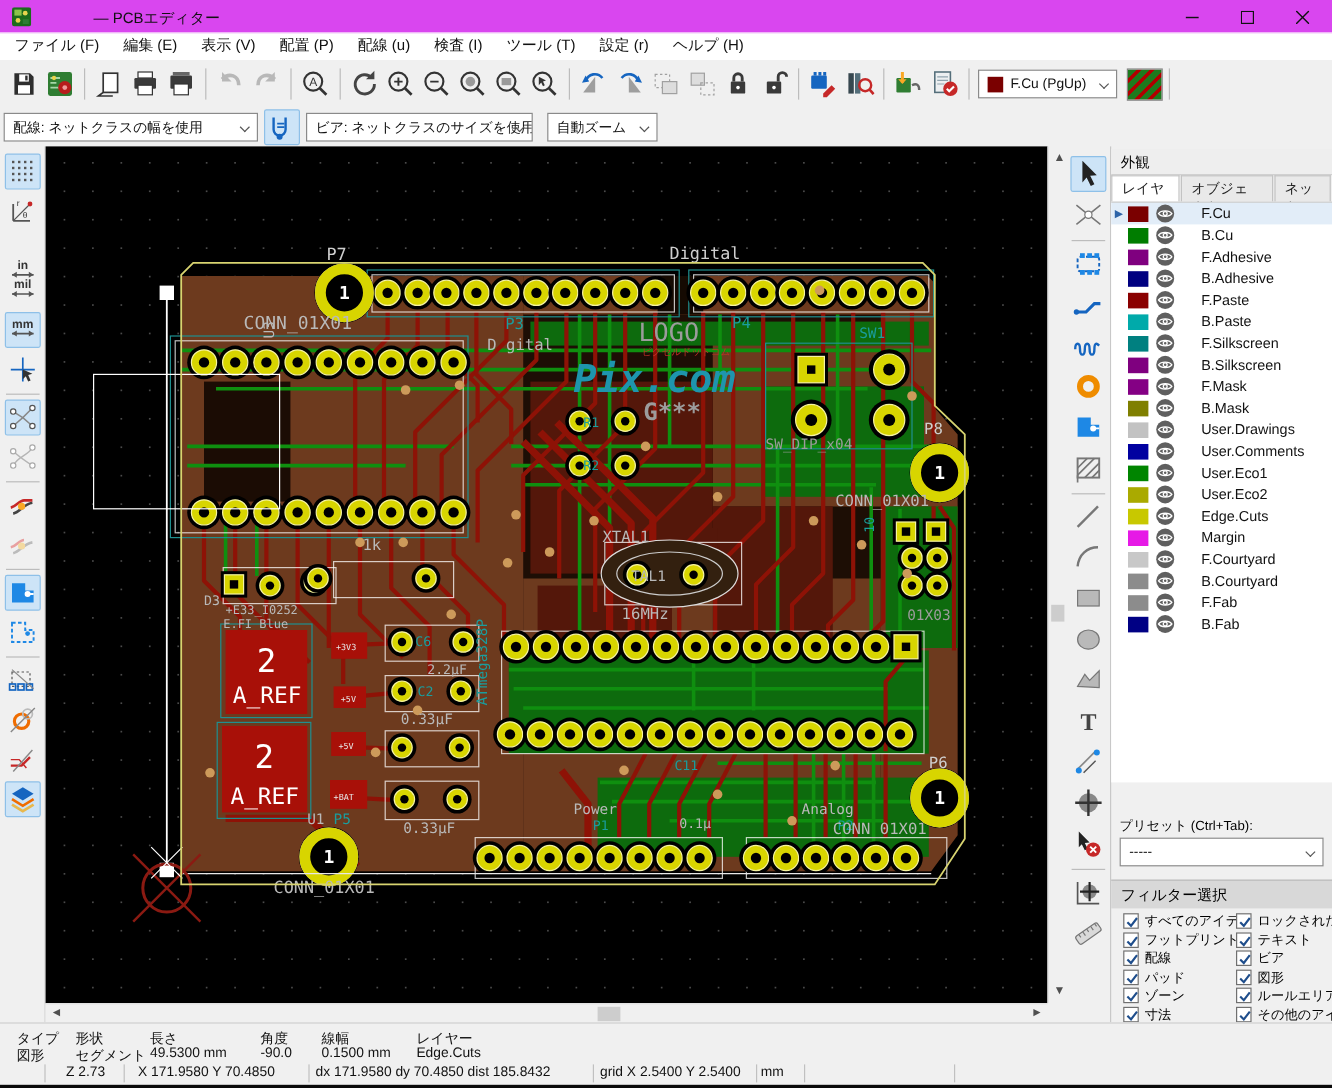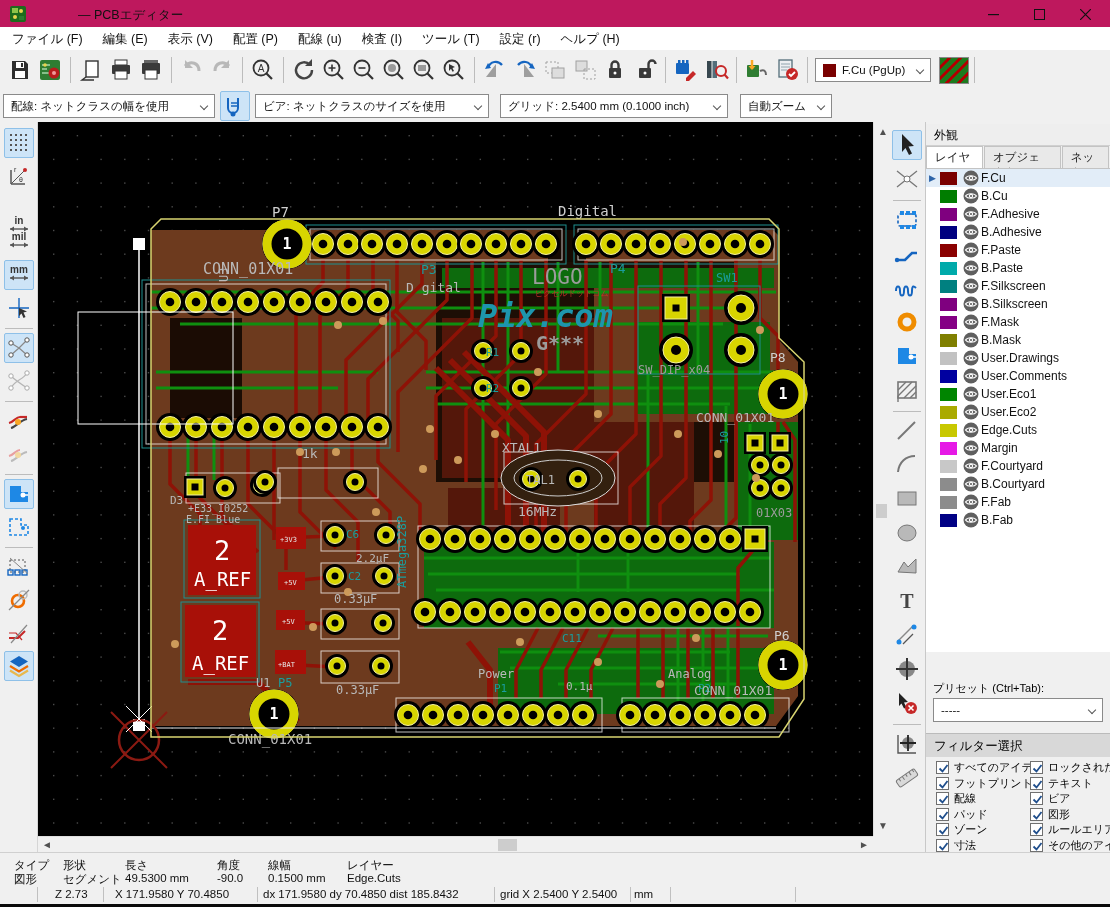--- a/index.html
+++ b/index.html
@@ -1,20 +1,20 @@
 <!DOCTYPE html>
 <html><head><meta charset="utf-8"><style>
 *{margin:0;padding:0;box-sizing:border-box}
 html,body{width:1110px;height:907px;overflow:hidden;font-family:"Liberation Sans",sans-serif}
 #app{position:relative;width:1110px;height:907px;background:#f0f0f0;font-size:12px;color:#000}
 .abs{position:absolute}
-.titlebar{left:0;top:0;width:1110px;height:28px;background:#be185d;border-bottom:1px solid #fff}
+.titlebar{left:0;top:0;width:1110px;height:28px;background:#d946ef;border-bottom:1px solid #fff}
 .title-text{left:78px;top:7px;font-size:12.5px;color:#111}
 .winbtn{top:0;width:34px;height:28px;display:flex;align-items:center;justify-content:center}
-.menubar{left:0;top:28px;width:1110px;height:22px;background:#fff;display:flex;align-items:center;padding-left:2px}
+.menubar{left:0;top:28px;width:1110px;height:22px;background:#fff;display:flex;align-items:flex-end;padding-left:2px}
 .menu-item{padding:3px 10px;font-size:12.5px;color:#111}
 .toolbar{left:0;top:50px;width:1110px;height:40px;background:#f0f0f0;display:flex;align-items:center;padding-left:5px}
 .tbtn{width:30px;height:30px;display:flex;align-items:center;justify-content:center;border:1px solid transparent;border-radius:2px;flex:0 0 auto}
 .tbtn.active{background:#cde4f7;border-color:#8ec0e8}
 .tsep{width:1px;height:26px;background:#bcbcbc;margin:0 5px;flex:0 0 auto}
 .toolbar2{left:0;top:90px;width:1110px;height:32px;background:#f0f0f0;display:flex;align-items:center;padding-left:3px;gap:5px}
 .combo{position:relative;background:#fff;border:1px solid #8a8a8a;font-size:11.5px;display:flex;align-items:center;padding:0 18px 0 7px;height:24px;white-space:nowrap;overflow:hidden;color:#111}
 .combo:after{content:"";position:absolute;right:7px;top:8px;border:solid #555;border-width:0 1.5px 1.5px 0;padding:2.5px;transform:rotate(45deg)}
 .lefttb{left:0;top:122px;width:38px;height:730px;background:#f0f0f0;border-right:1px solid #d5d5d5}
 .righttb{left:888px;top:122px;width:37px;height:730px;background:#f0f0f0}
@@ -31,21 +31,21 @@
 .rp-title{left:926px;top:124px;width:184px;height:22px;background:#eeeeee;border-bottom:1px solid #d0d0d0;font-size:12px;padding:3px 0 0 8px}
 .tabs{left:926px;top:146px;width:184px;height:22px;display:flex}
 .tab{font-size:11.5px;padding:3px 8px;border:1px solid #c3c3c3;border-bottom:none;background:#e9e9e9;margin-right:1px;color:#222}
 .tab.active{background:#fff}
 .layerlist{left:926px;top:168px;width:184px;height:484px;background:#fff;border-top:1px solid #c3c3c3}
 .lrow{position:relative;height:18px;display:flex;align-items:center}
 .lrow.sel{background:#e2edf8}
 .larrow{width:10px;margin-left:3px;font-size:9px;color:#2d64a8}
 .lswatch{width:17px;height:13px;margin-left:1px;flex:0 0 auto}
 .leye{margin-left:6px;flex:0 0 auto;display:flex}
-.lname{margin-left:2px;font-size:12px;color:#111}
+.lname{margin-left:22px;font-size:12px;color:#111}
 .opts-link{left:926px;top:655px;width:184px;height:22px;font-size:11.5px;padding:4px 0 0 7px;background:#f0f0f0;border-top:1px solid #d8d8d8}
 .preset-label{left:933px;top:681px;font-size:11px}
 .preset-combo{left:933px;top:698px;width:170px}
 .filter-title{left:926px;top:733px;width:184px;height:24px;background:#d8d8d8;font-size:12.5px;padding:4px 0 0 8px;border-top:1px solid #bbb}
 .fcol{position:absolute;top:760px}
 .frow{height:15.5px;display:flex;align-items:center}
 .cb{width:13px;height:13px;background:#fff;border:1px solid #707070;position:relative;flex:0 0 auto}
 .cb svg{position:absolute;left:0;top:0}
 .flabel{font-size:11px;margin-left:5px;white-space:nowrap}
 .status1{left:0;top:852px;width:1110px;height:34px;background:#f0f0f0;border-top:1px solid #d0d0d0}
@@ -286,25 +286,22 @@
     <div class="combo" style="width:212px">
         <span>配線: ネットクラスの幅を使用</span>
       </div>
     <div class="tbtn active">
         <svg width="22" height="22">
           <path d="M4 3v10a5 5 0 0 0 10 0V3" fill="none" stroke="#1565c0" stroke-width="2"></path>
           <path d="M7 8h6M7 11h6" stroke="#1565c0" stroke-width="1.5"></path>
           <circle cx="9" cy="19" r="2.5" fill="#1565c0"></circle>
         </svg>
       </div>
-    <div class="combo" style="width:234px">
+    <div class="combo" style="width:189px">
         <span>ビア: ネットクラスのサイズを使用</span>
-      </div>
-    <div class="combo" style="width:228px;margin-left:6px">
-        <span>グリッド: 2.5400 mm (0.1000 inch)</span>
       </div>
     <div class="combo" style="width:92px;margin-left:7px">
         <span>自動ズーム</span>
       </div>
   </div>
 
   <div class="abs lefttb" id="left-tools">
       <div class="vbtn active" style="top: 6px;">
         <svg width="26" height="26" viewBox="0 0 26 26">
           <g fill="#555">

